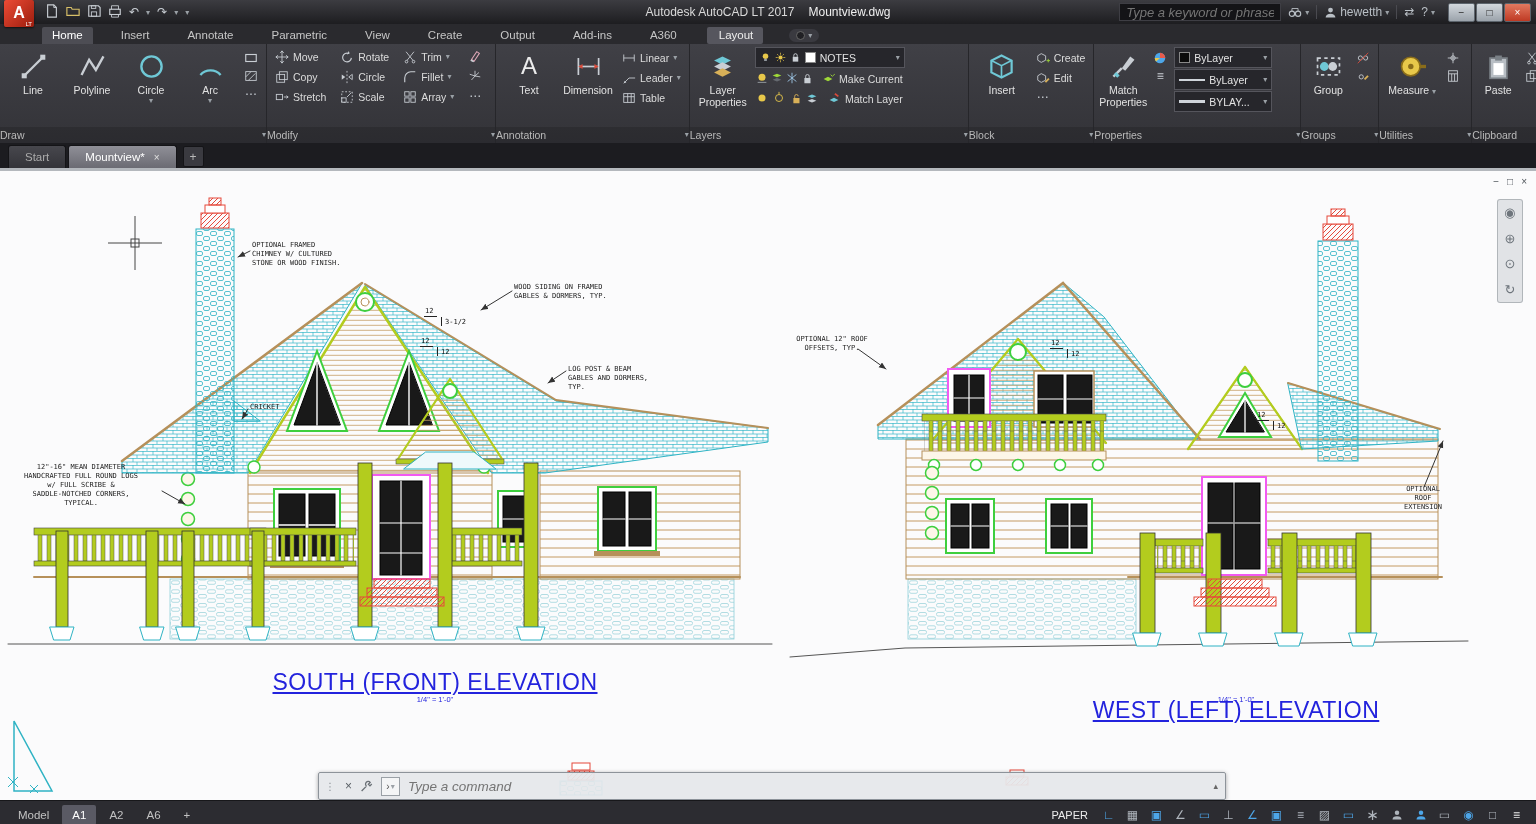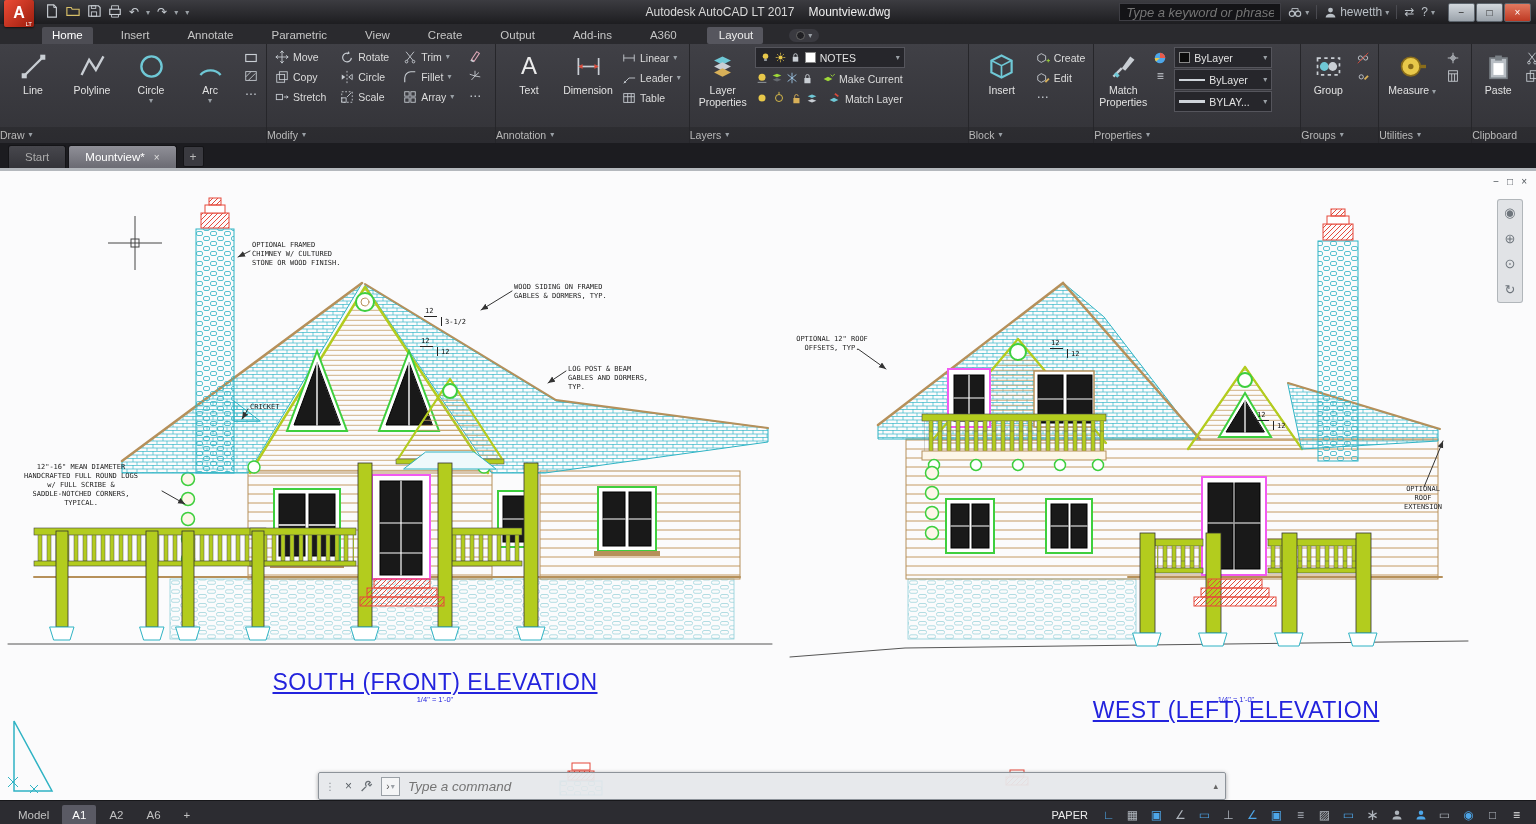--- a/index.html
+++ b/index.html
@@ -29,21 +29,21 @@
   .rtab{padding:2px 10px 3px;font-size:11.5px;color:#c6c6c6;}
   .rtab.active{background:#4d4d54;color:#fff;border-radius:2px 2px 0 0;}
   .rtab.layout{background:#56565e;color:#ededed;border-radius:2px;margin-left:2px;padding-left:12px;}
   .rcycle{display:flex;align-items:center;gap:3px;background:#3a3a40;border-radius:8px;padding:2px 7px;margin:0 0 2px 8px;font-size:7px;color:#bbb;}
   .rcycle .dot{width:7px;height:7px;border-radius:50%;background:#202024;border:1px solid #666;}
 
   
   .ribbon{height:99px;background:linear-gradient(#404046,#333338);display:flex;color:#d6d6d6;}
   .panel{display:flex;flex-direction:column;border-right:1px solid #26262a;flex-shrink:0;}
   .pbody{flex:1;display:flex;align-items:flex-start;padding:3px 6px 0;gap:5px;}
-  .plabel{height:16px;line-height:16px;text-align:center;font-size:10.5px;color:#b9b9b9;background:rgba(0,0,0,.14);display:flex;align-items:center;justify-content:flex-start;gap:4px;}
+  .plabel{height:16px;line-height:16px;text-align:center;font-size:10.5px;color:#b9b9b9;background:rgba(0,0,0,.14);display:flex;align-items:center;justify-content:space-between;gap:4px;}
   .bigbtn{display:flex;flex-direction:column;align-items:center;width:54px;font-size:10.5px;color:#e2e2e2;text-align:center;line-height:1.15;padding-top:1px;}
   .bigbtn .bic{height:36px;display:flex;align-items:center;justify-content:center;}
   .bic svg{width:27px;height:27px;}
   .sbtn{display:flex;align-items:center;gap:4px;font-size:10.5px;height:19px;padding:0 2px;color:#dcdcdc;white-space:nowrap;}
   .sbtn svg,.mini svg{width:14px;height:14px;}
   .mini{width:18px;height:17px;display:flex;align-items:center;justify-content:center;}
   .col{display:flex;flex-direction:column;gap:1px;}
   .dd{display:flex;align-items:center;background:#26262b;border:1px solid #55555c;height:19px;font-size:10.5px;padding:0 4px;gap:4px;color:#e4e4e4;}
   .dd .car{margin-left:auto;}
   .ltline{display:inline-block;width:26px;border-top:2px solid #cfd4da;}

